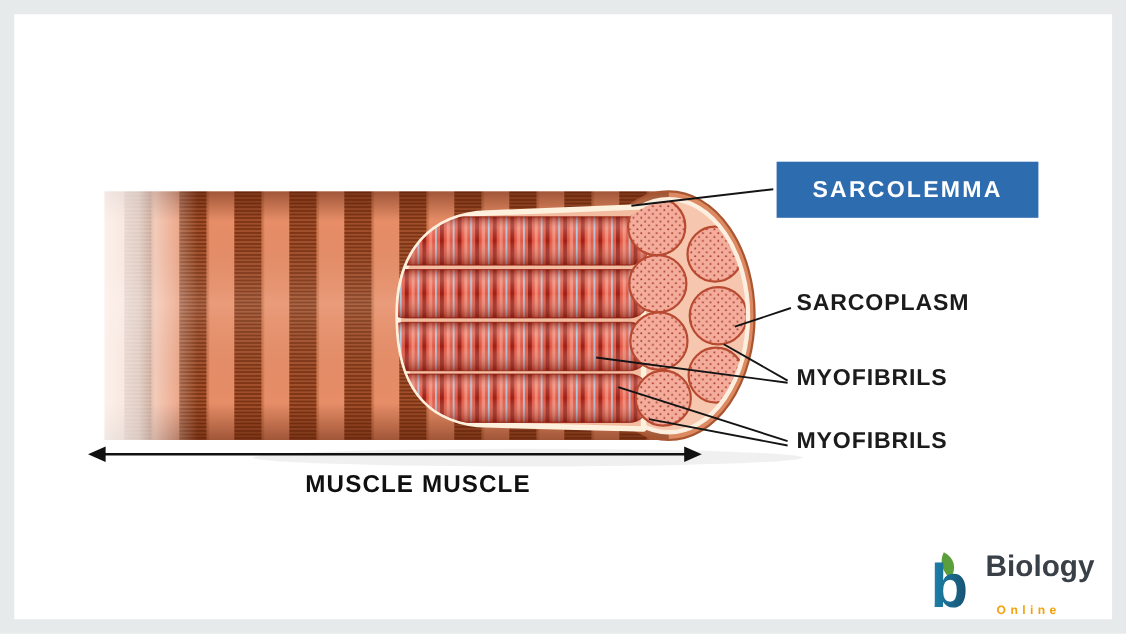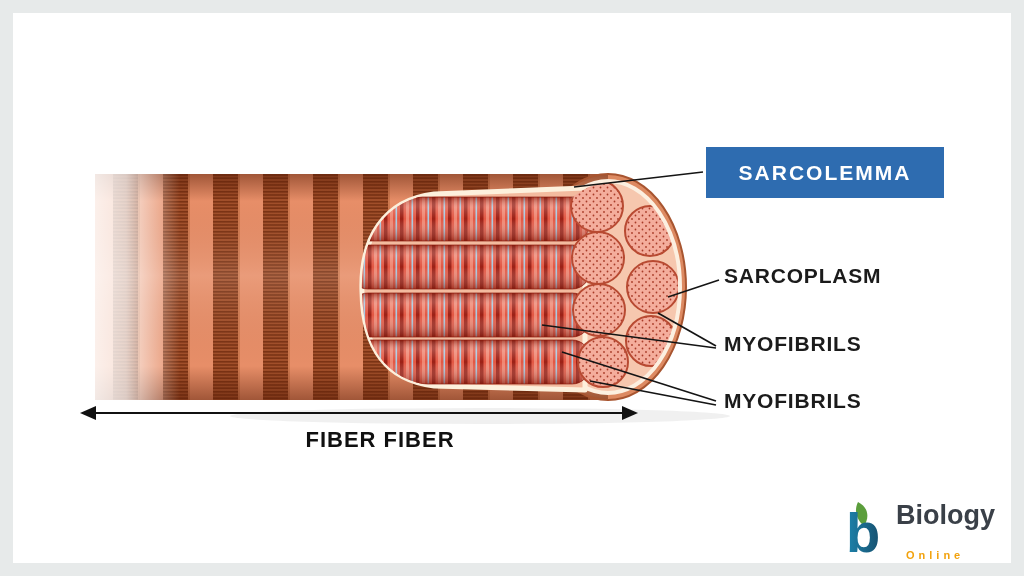--- a/index.html
+++ b/index.html
@@ -158,21 +158,21 @@
       <polygon points="638,413 622,406 622,420" stroke="none"></polygon>
     </g>
   </svg>
 
   <div class="sarcolemma-box">
     <span>SARCOLEMMA</span>
   </div>
   <div class="label lbl-sarcoplasm">SARCOPLASM</div>
   <div class="label lbl-myofibrils">MYOFIBRILS</div>
   <div class="label lbl-striations">MYOFIBRILS</div>
-  <div class="label lbl-musclefiber">FIBER FIBER</div>
+  <div class="label lbl-musclefiber">MUSCLE MUSCLE</div>
 
   <div class="logo">
     <svg width="50" height="58" viewBox="0 0 50 58">
       <path d="M16,2 C26,7 28,17 22,26 C14,19 12,10 16,2 Z" fill="#5b9e3c"></path>
       <text x="4" y="52" font-family="Liberation Sans, sans-serif" font-weight="bold" font-size="56" fill="url(#lg2)">b</text>
       <defs>
         <linearGradient id="lg2" x1="0" y1="0" x2="1" y2="0">
           <stop offset="0" stop-color="#1d84ad"></stop>
           <stop offset="1" stop-color="#17506f"></stop>
         </linearGradient>

